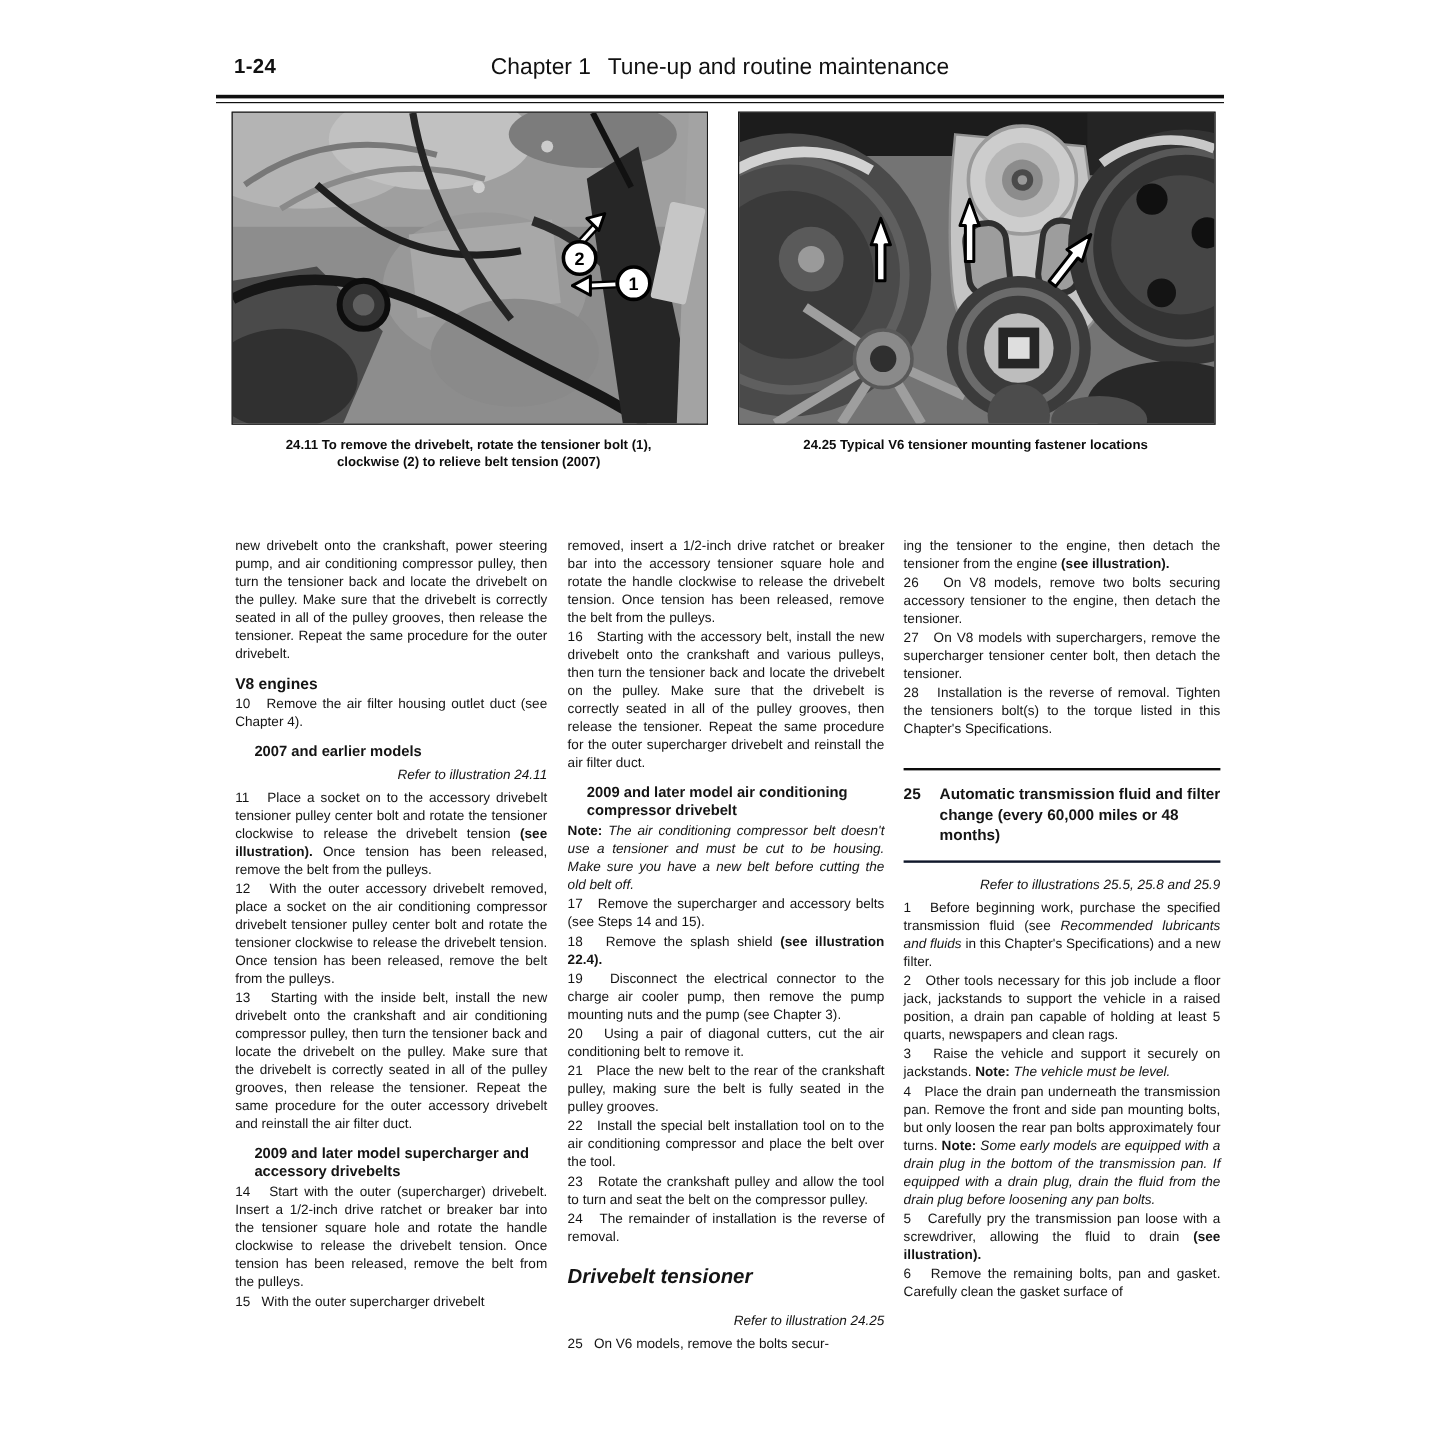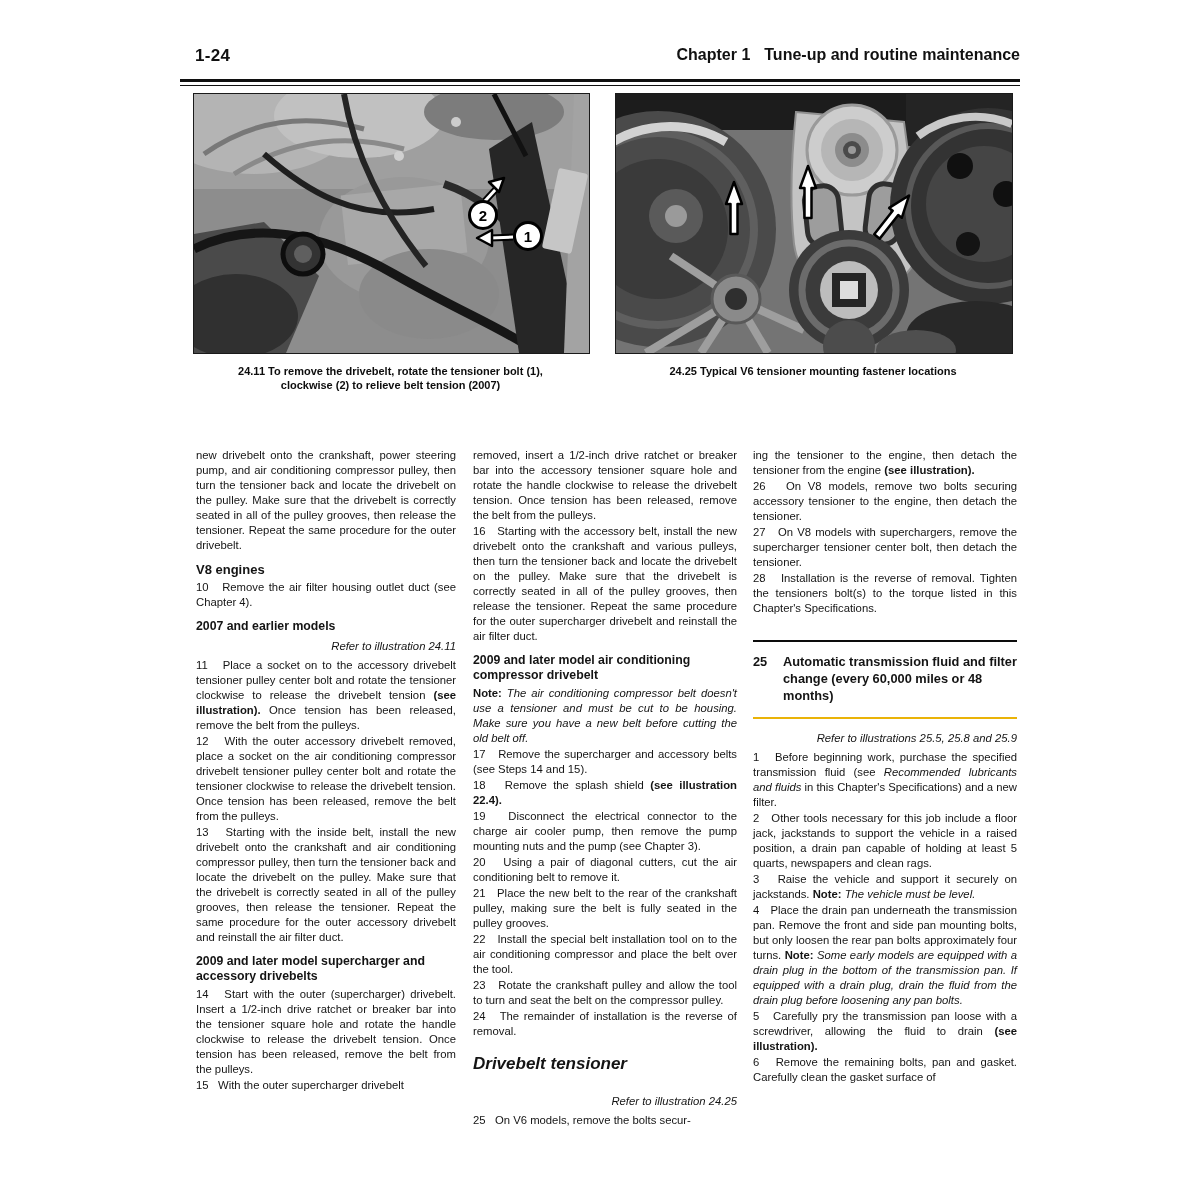--- a/index.html
+++ b/index.html
@@ -1,44 +1,44 @@
 <!DOCTYPE html>
 <html><head>
 <meta charset="utf-8">
 <style>
   html,body{margin:0;padding:0;background:#ffffff;}
   .page{position:relative;width:1036px;height:1200px;background:#ffffff;overflow:hidden;
         font-family:"Liberation Sans", sans-serif;color:#111;}
   
   .hdr-num{position:absolute;left:195px;top:46px;font-size:17px;font-weight:bold;letter-spacing:.3px;}
-  .hdr-title{position:absolute;left:180px;top:46px;width:840px;text-align:right;font-size:16px;font-weight:bold;}
+  .hdr-title{position:absolute;left:180px;top:46px;width:840px;text-align:center;font-size:19px;font-weight:normal;}
   .hdr-title .gap{display:inline-block;width:14px;}
   .hdr-rule{position:absolute;left:180px;top:79px;width:840px;height:3px;
             border-top:3px solid #101010;border-bottom:1.5px solid #101010;box-sizing:border-box;height:7px;background:transparent;}
   
   .photo{position:absolute;border:1px solid #1a1a1a;background:#8d8d8d;overflow:hidden;}
   .photo-left{left:193px;top:93px;width:395px;height:259px;}
   .photo-right{left:615px;top:93px;width:396px;height:259px;}
   .caption{position:absolute;text-align:center;font-weight:bold;font-size:11px;line-height:14px;color:#0d0d0d;}
   .cap-left{left:193px;top:364px;width:395px;}
   .cap-right{left:615px;top:364px;width:396px;}
   
   .col{position:absolute;top:448px;font-size:11.3px;line-height:15px;text-align:justify;color:#141414;}
   .col-1{left:196px;width:260px;}
   .col-2{left:473px;width:264px;}
   .col-3{left:753px;width:264px;}
   .col p{margin:0;}
   p.body{margin:0 0 1px 0;}
   p.h2{font-weight:bold;font-size:13px;text-align:left;margin:9px 0 3px 0;line-height:15px;}
-  p.h3{font-weight:bold;font-size:12.3px;text-align:left;margin:9px 0 3px 0;line-height:15px;}
+  p.h3{font-weight:bold;font-size:12.3px;text-align:left;margin:9px 0 3px 16px;line-height:15px;}
   p.h1i{font-weight:bold;font-style:italic;font-size:17px;text-align:left;margin:15px 0 21px 0;line-height:19px;}
   p.refer{font-style:italic;text-align:right;margin:5px 0 4px 0;}
   .run-b{font-weight:bold;margin-top:27px;}
   .run-i{font-style:italic;}
-  .section{display:flex;border-top:2px solid #0c0c0c;border-bottom:2px solid #eab308;
+  .section{display:flex;border-top:2px solid #0c0c0c;border-bottom:2px solid #0f172a;
            padding:11px 0 13px 0;margin:24px 0 12px 0;font-weight:bold;font-size:12.8px;line-height:17px;text-align:left;}
   .sec-num{flex:0 0 30px;}
   .sec-text{flex:1;}
   svg text{font-family:"Liberation Sans", sans-serif;}
 </style>
 </head>
 <body>
 
 <div class="page">
 

